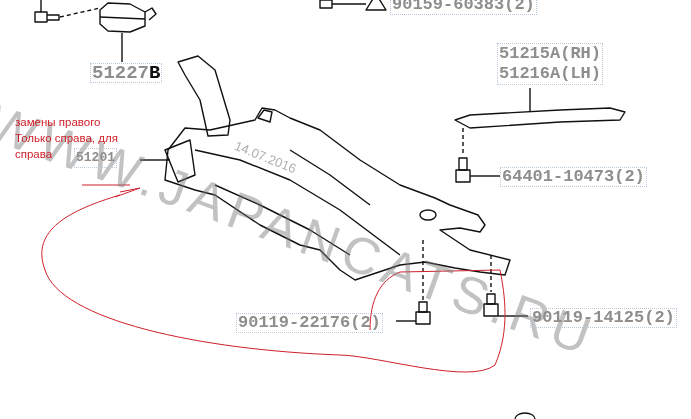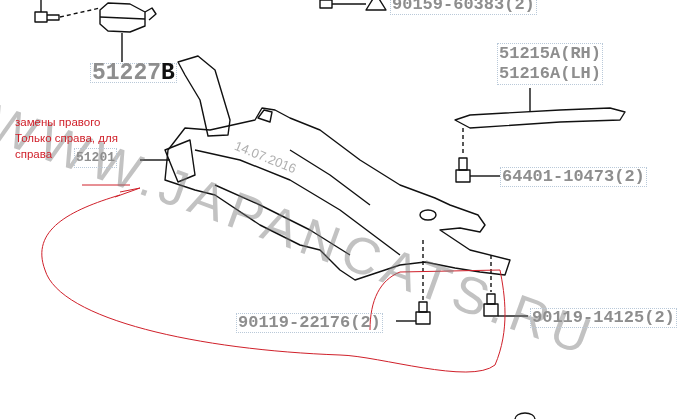--- a/index.html
+++ b/index.html
@@ -74,21 +74,21 @@
 
   <div class="wm" style="left:0px;top:92px;transform:rotate(20deg);">WWW.JAPANCATS.RU</div>
   <div class="date" style="left:238px;top:138px;transform:rotate(22deg);">14.07.2016</div>
 
   <div class="note">
     <div>замены правого</div>
     <div>Только справа, для</div>
     <div>справа</div>
   </div>
 
-  <div class="pn" style="left:90px;top:63px;font-size:23px;">
+  <div class="pn" style="left:90px;top:63px;font-size:19px;">
     <span>51227</span><span class="cl">B</span>
   </div>
 
   <div class="pn" style="left:390px;top:-5px;">
     <span>90159-60383</span><span>(2)</span>
   </div>
 
   <div class="pn" style="left:497px;top:43px;line-height:20px;text-align:right;">
     <div><span>51215A</span><span>(RH)</span></div>
     <div><span>51216A</span><span>(LH)</span></div>

